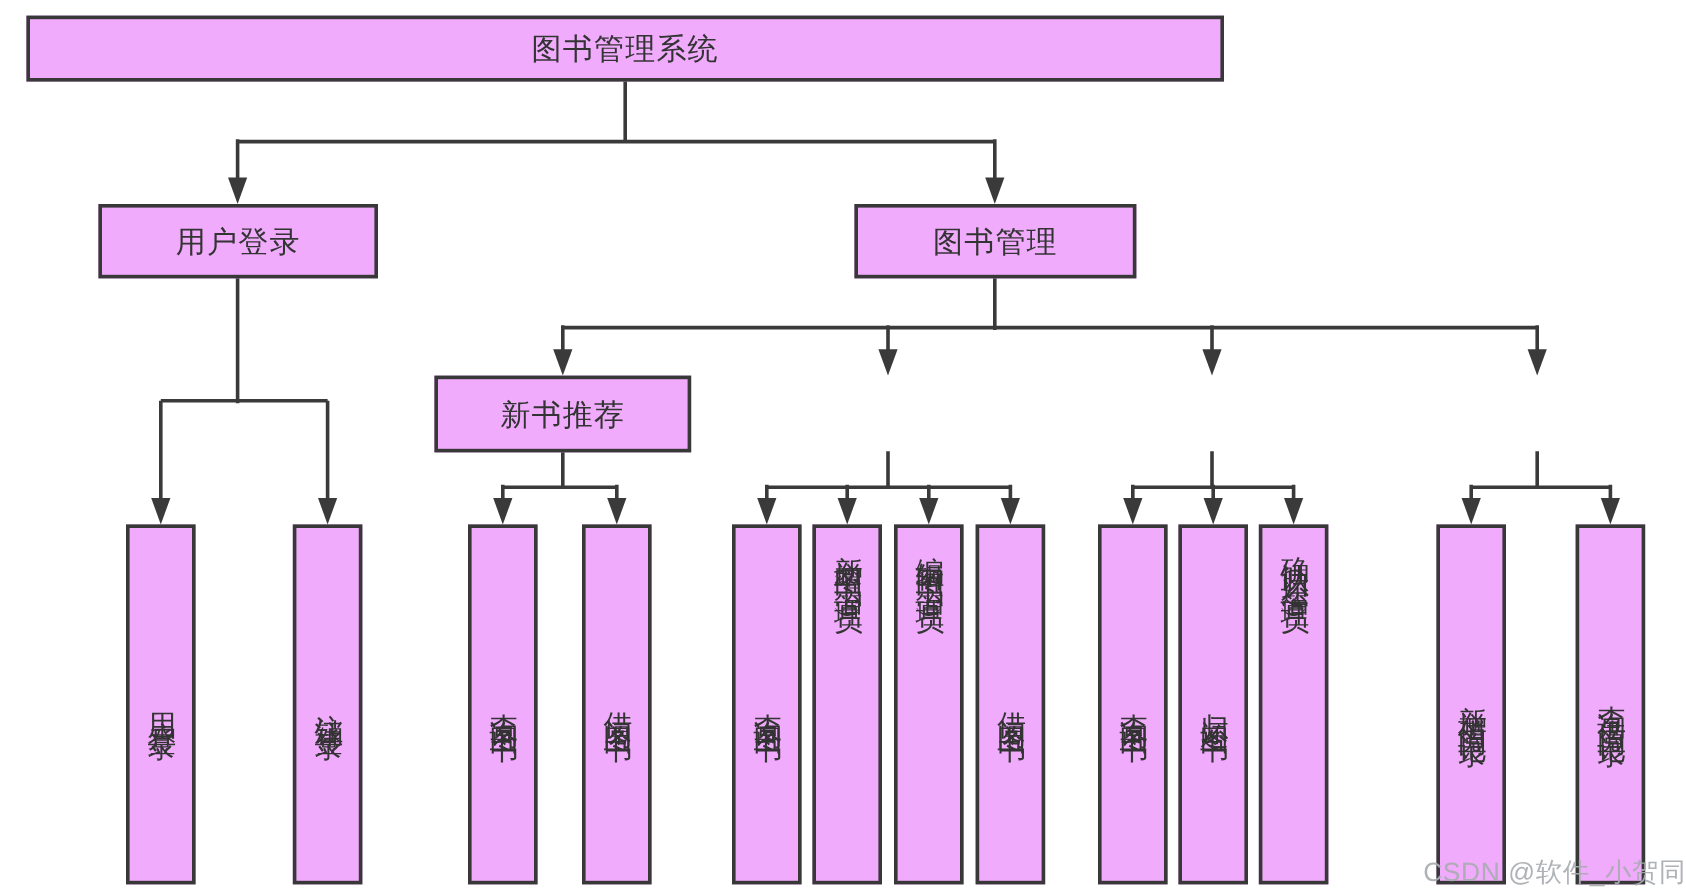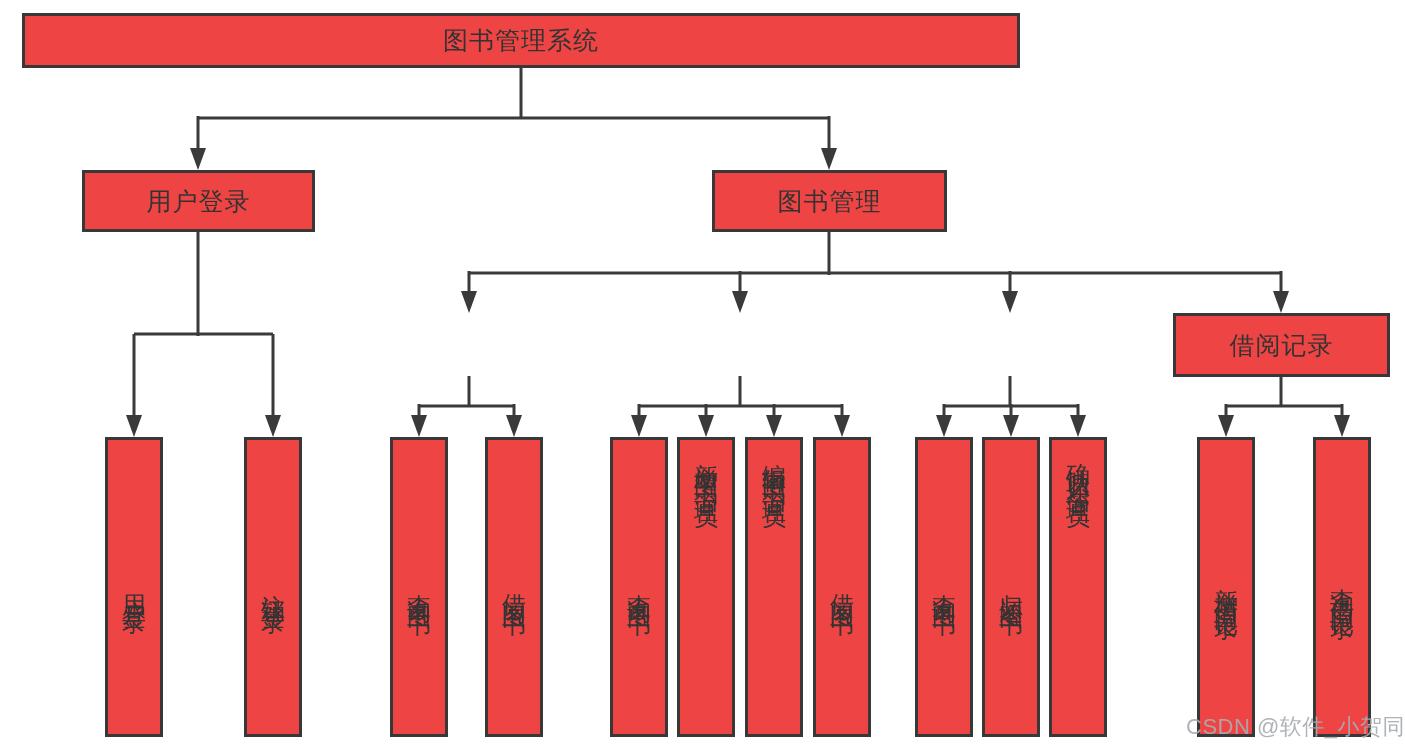--- a/index.html
+++ b/index.html
@@ -27,21 +27,21 @@
     stroke-width: 3;
     fill: none;
   }
   .wires polygon {
     fill: #3a3a3a;
     stroke: none;
   }
   .node {
     position: absolute;
     box-sizing: border-box;
-    background: #ef4444;
+    background: #f0abfc;
     border: 3px solid #383838;
     display: flex;
     align-items: center;
     justify-content: center;
     z-index: 2;
   }
   .hbox {
     font-size: 25px;
     letter-spacing: 1px;
     white-space: nowrap;
@@ -113,22 +113,22 @@
     <span>图书管理系统</span>
   </div>
 
   <div class="node hbox" style="left:82px; top:170px; width:233px; height:62px;">
     <span>用户登录</span>
   </div>
   <div class="node hbox" style="left:712px; top:170px; width:235px; height:62px;">
     <span>图书管理</span>
   </div>
 
-  <div class="node hbox" style="left:1173px; top:313px; width:217px; height:64px;">
-    <span>借阅记录</span>
+  <div class="node hbox" style="left:362px; top:313px; width:214px; height:64px;">
+    <span>新书推荐</span>
   </div>
 
   <div class="node vbox" style="left:105px; top:437px; width:58px; height:300px;">
     <span>用户登录</span>
   </div>
   <div class="node vbox" style="left:244px; top:437px; width:58px; height:300px;">
     <span>注销登录</span>
   </div>
 
   <div class="node vbox" style="left:390px; top:437px; width:58px; height:300px;">

